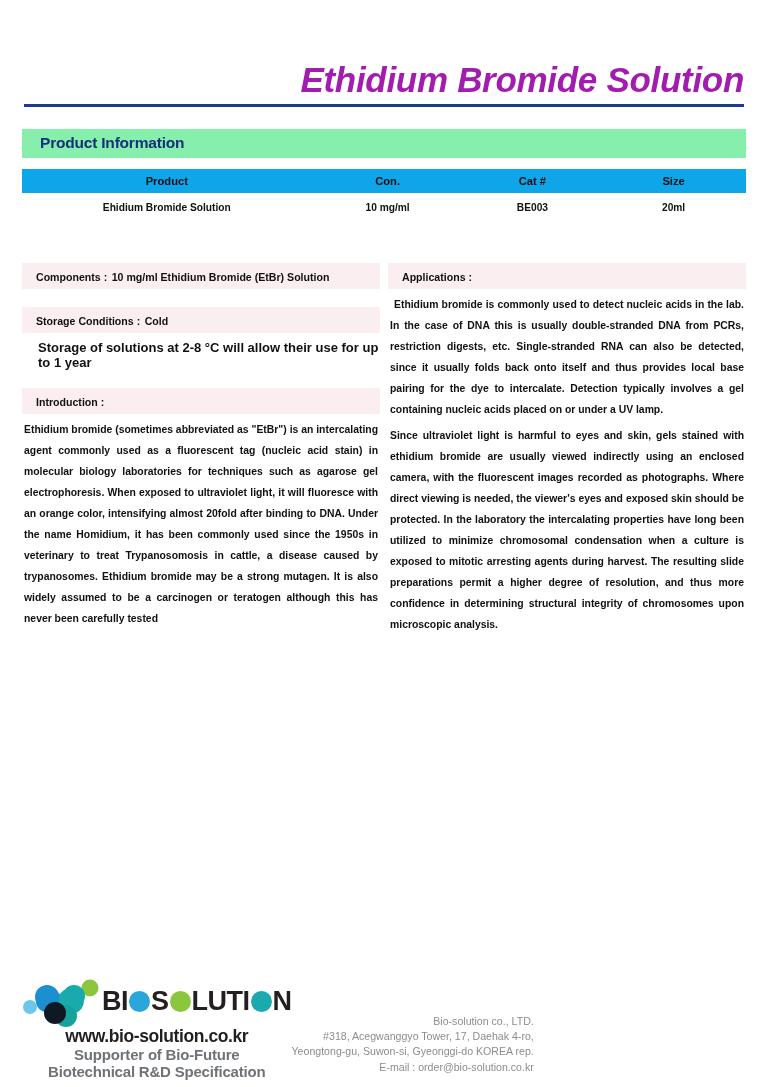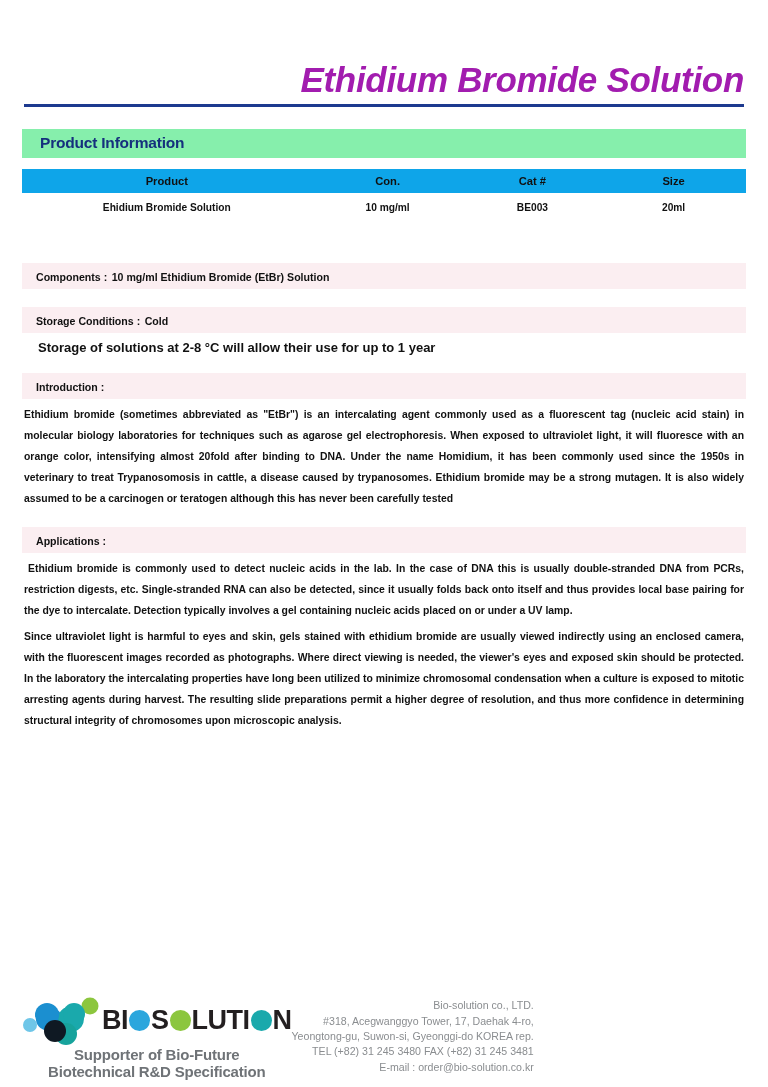--- a/index.html
+++ b/index.html
@@ -82,23 +82,22 @@
   }
   .col-product { width: 40%; }
   .col-con     { width: 21%; }
   .col-cat     { width: 19%; }
   .col-size    { width: 20%; }
 
   
   .columns {
     margin: 44px 22px 0 22px;
     display: flex;
-    gap: 18px;
+    gap: 8px;
     align-items: flex-start;
-    flex-direction: column;
   }
   .col {
     flex: 1 1 0;
     min-width: 0;
   }
 
   .head-bar {
     background: #fbeef1;
     padding: 4px 0 4px 14px;
     box-sizing: border-box;
@@ -290,24 +289,24 @@
       <span class="brand-word">
         <span>BI</span>
         <span class="dot-o dot-blue"></span>
         <span>S</span>
         <span class="dot-o dot-green"></span>
         <span>LUTI</span>
         <span class="dot-o dot-teal"></span>
         <span>N</span>
       </span>
     </div>
+    <div class="brand-url">www.bio-solution.co.kr</div>
     <div class="brand-tag1">Supporter of Bio-Future</div>
     <div class="brand-tag2">Biotechnical R&amp;D Specification</div>
   </div>
 
   <div class="contact">
     <div>Bio-solution co., LTD.</div>
     <div>#318, Acegwanggyo Tower, 17, Daehak 4-ro,</div>
     <div>Yeongtong-gu, Suwon-si, Gyeonggi-do KOREA rep.</div>
-    <div>TEL (+82) 31 245 3480  FAX (+82) 31 245 3481</div>
     <div>E-mail : order@bio-solution.co.kr</div>
   </div>
 </div>
 
 </body></html>

